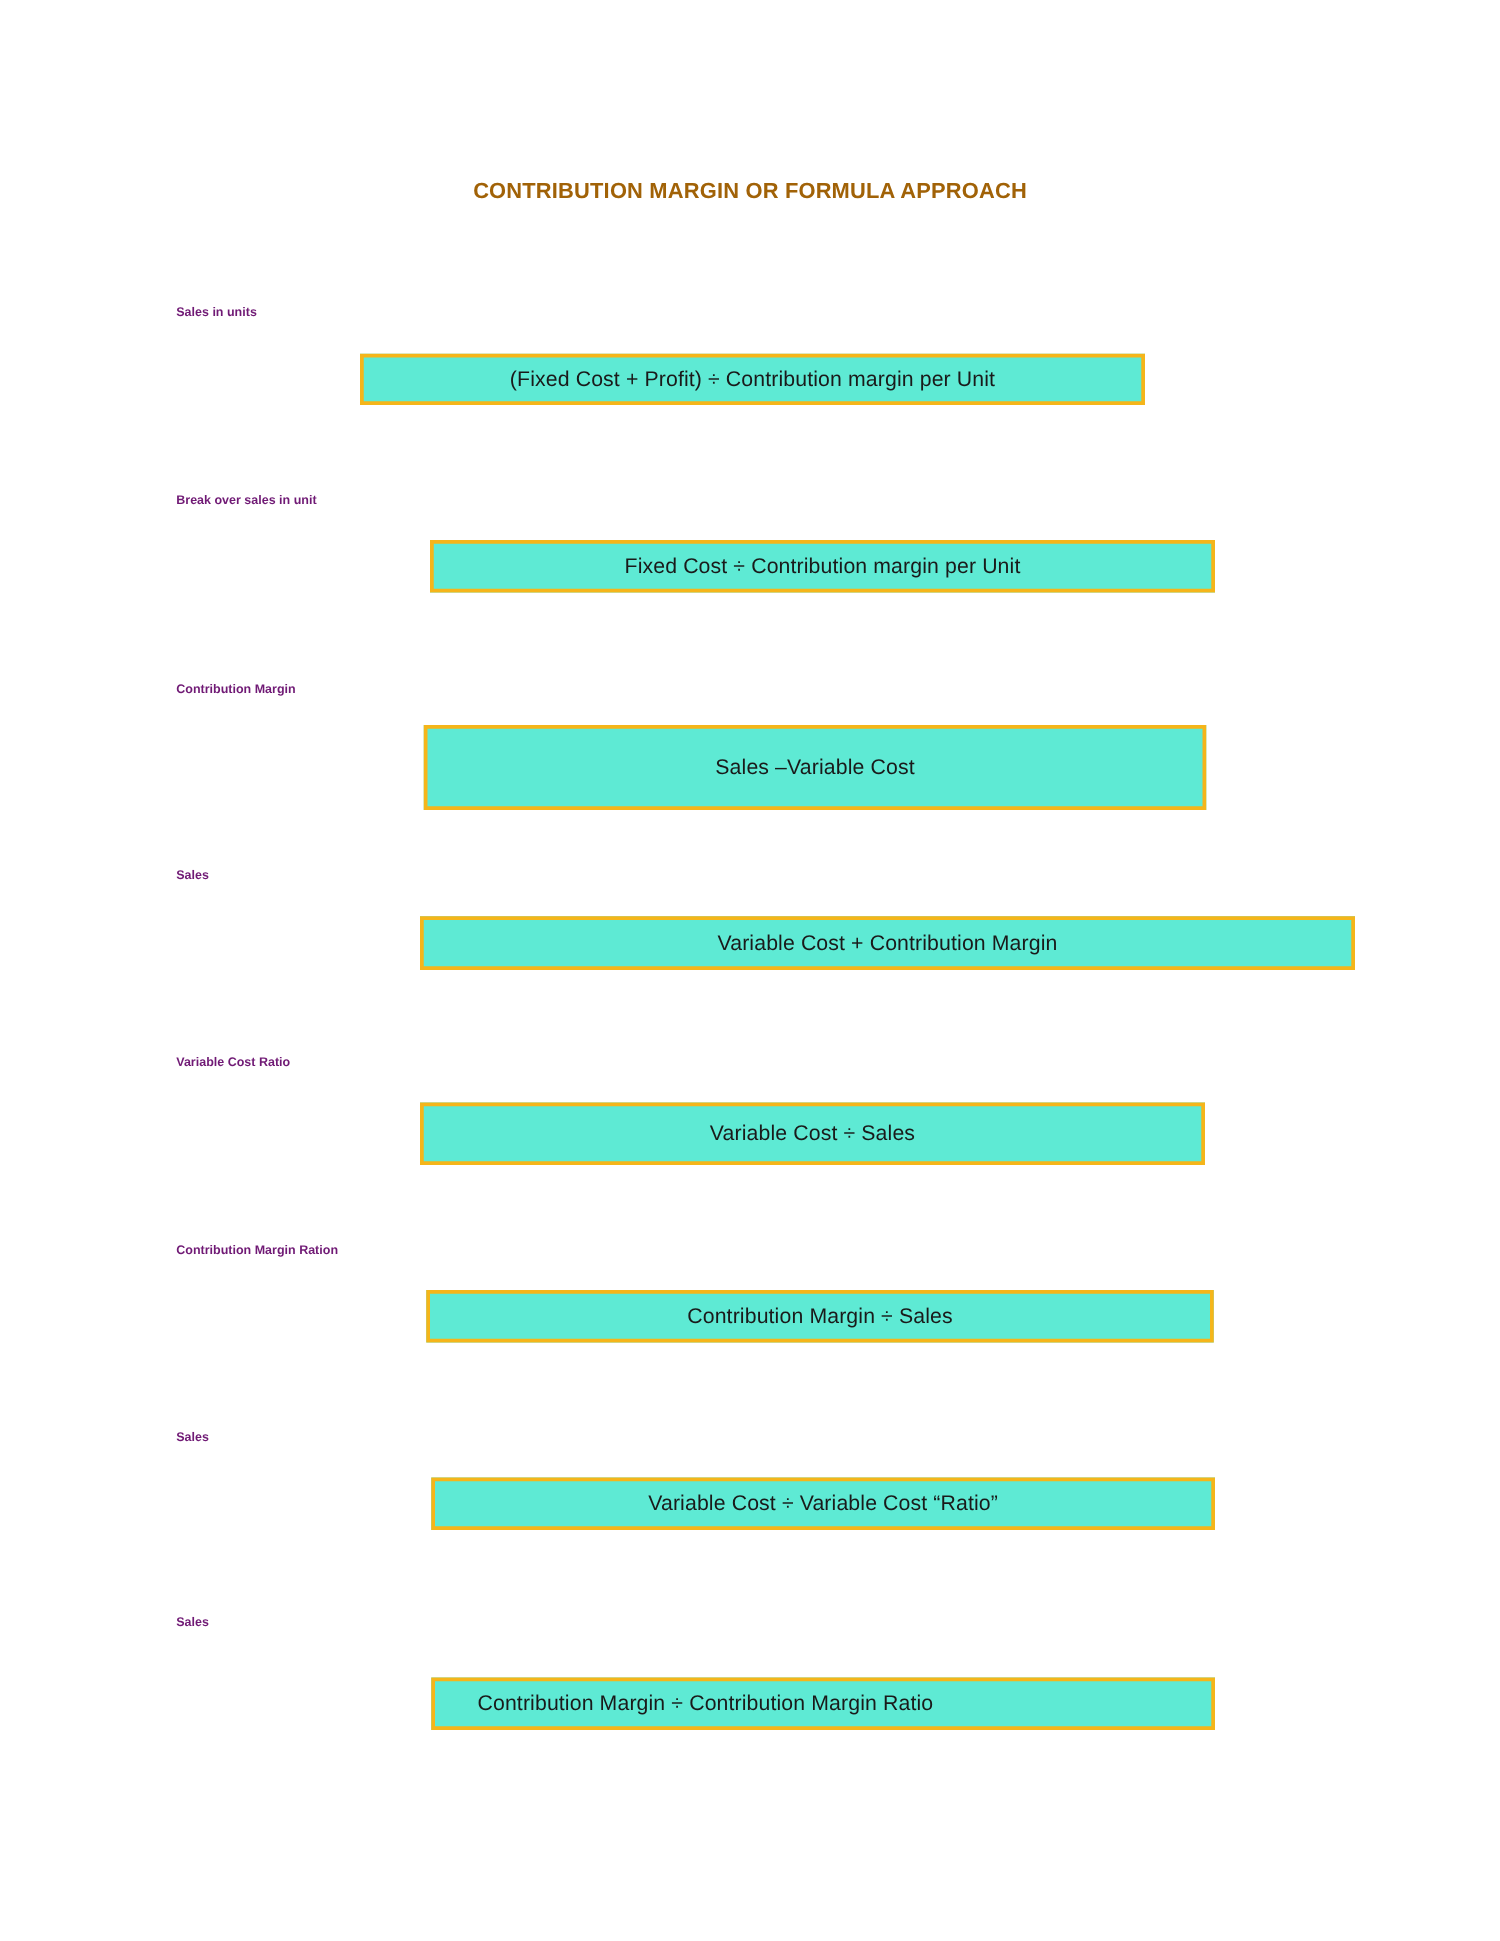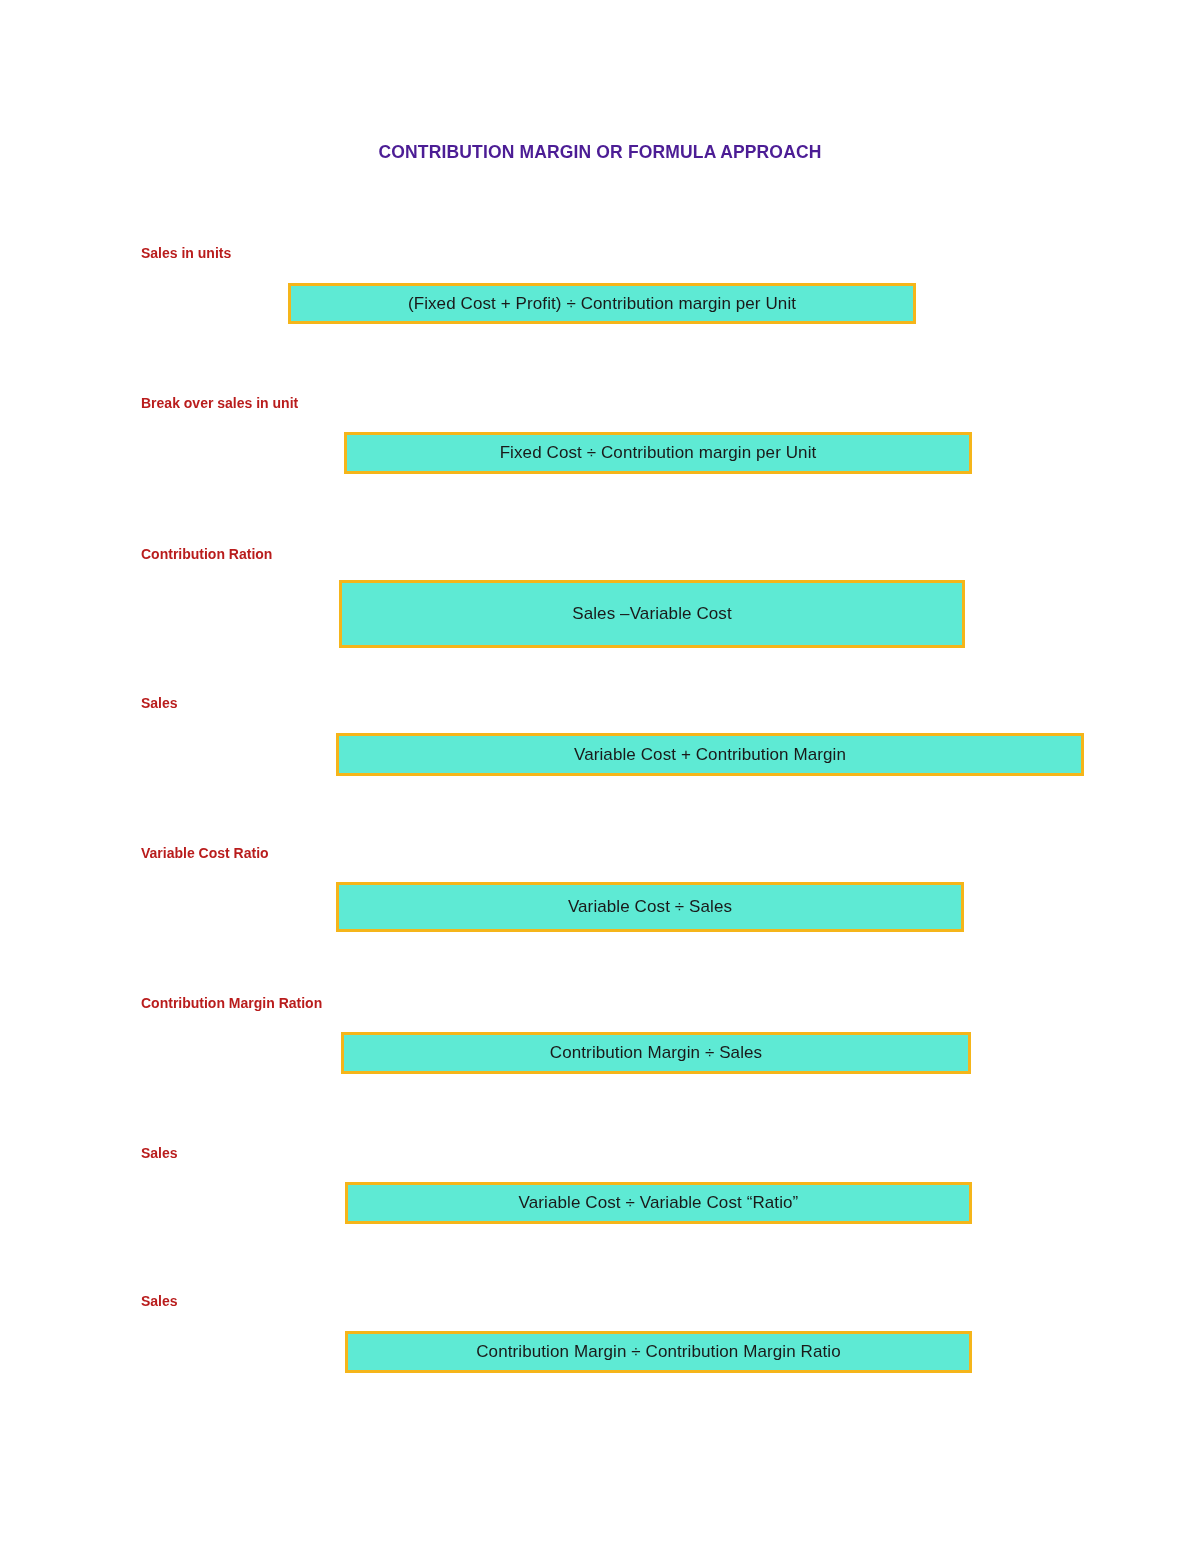--- a/index.html
+++ b/index.html
@@ -25,50 +25,52 @@
 
   .doc-title {
     position: absolute;
     left: 0;
     top: 142px;
     width: 1200px;
     text-align: center;
     font-size: 17.5px;
     font-weight: bold;
     letter-spacing: 0.15px;
-    color: #4c1d95;
+    color: #a16207;
   }
 
   .section {
     position: absolute;
     left: 0;
     width: 1200px;
   }
 
   .section-label {
     position: absolute;
     left: 141px;
-    font-size: 14px;
+    font-size: 10px;
     font-weight: bold;
-    color: #b91c1c;
+    color: #701a75;
     white-space: nowrap;
   }
 
   .formula-box {
     position: absolute;
     box-sizing: border-box;
     border: 3px solid #F5B51A;
     background: #5eead4;
     display: flex;
     align-items: center;
     justify-content: center;
   }
 
   .formula-box.align-left {
-    justify-content: center;
+    justify-content: flex-start;
+    padding-left: 34px;
+    margin-top: 11px;
   }
 
   .formula-text {
     font-size: 17px;
     font-weight: normal;
     color: #1a1a1a;
     white-space: nowrap;
     letter-spacing: 0.1px;
   }
 </style>
@@ -87,21 +89,21 @@
   </div>
 
   <div class="section">
     <div class="section-label" style="top:395px;">Break over sales in unit</div>
     <div class="formula-box" style="left:344px; top:432px; width:628px; height:42px;">
       <span class="formula-text">Fixed Cost  ÷  Contribution margin per Unit</span>
     </div>
   </div>
 
   <div class="section">
-    <div class="section-label" style="top:546px;">Contribution Ration</div>
+    <div class="section-label" style="top:546px;">Contribution Margin</div>
     <div class="formula-box" style="left:339px; top:580px; width:626px; height:68px;">
       <span class="formula-text">Sales –Variable Cost</span>
     </div>
   </div>
 
   <div class="section">
     <div class="section-label" style="top:695px;">Sales</div>
     <div class="formula-box" style="left:336px; top:733px; width:748px; height:43px;">
       <span class="formula-text">Variable Cost + Contribution Margin</span>
     </div>

